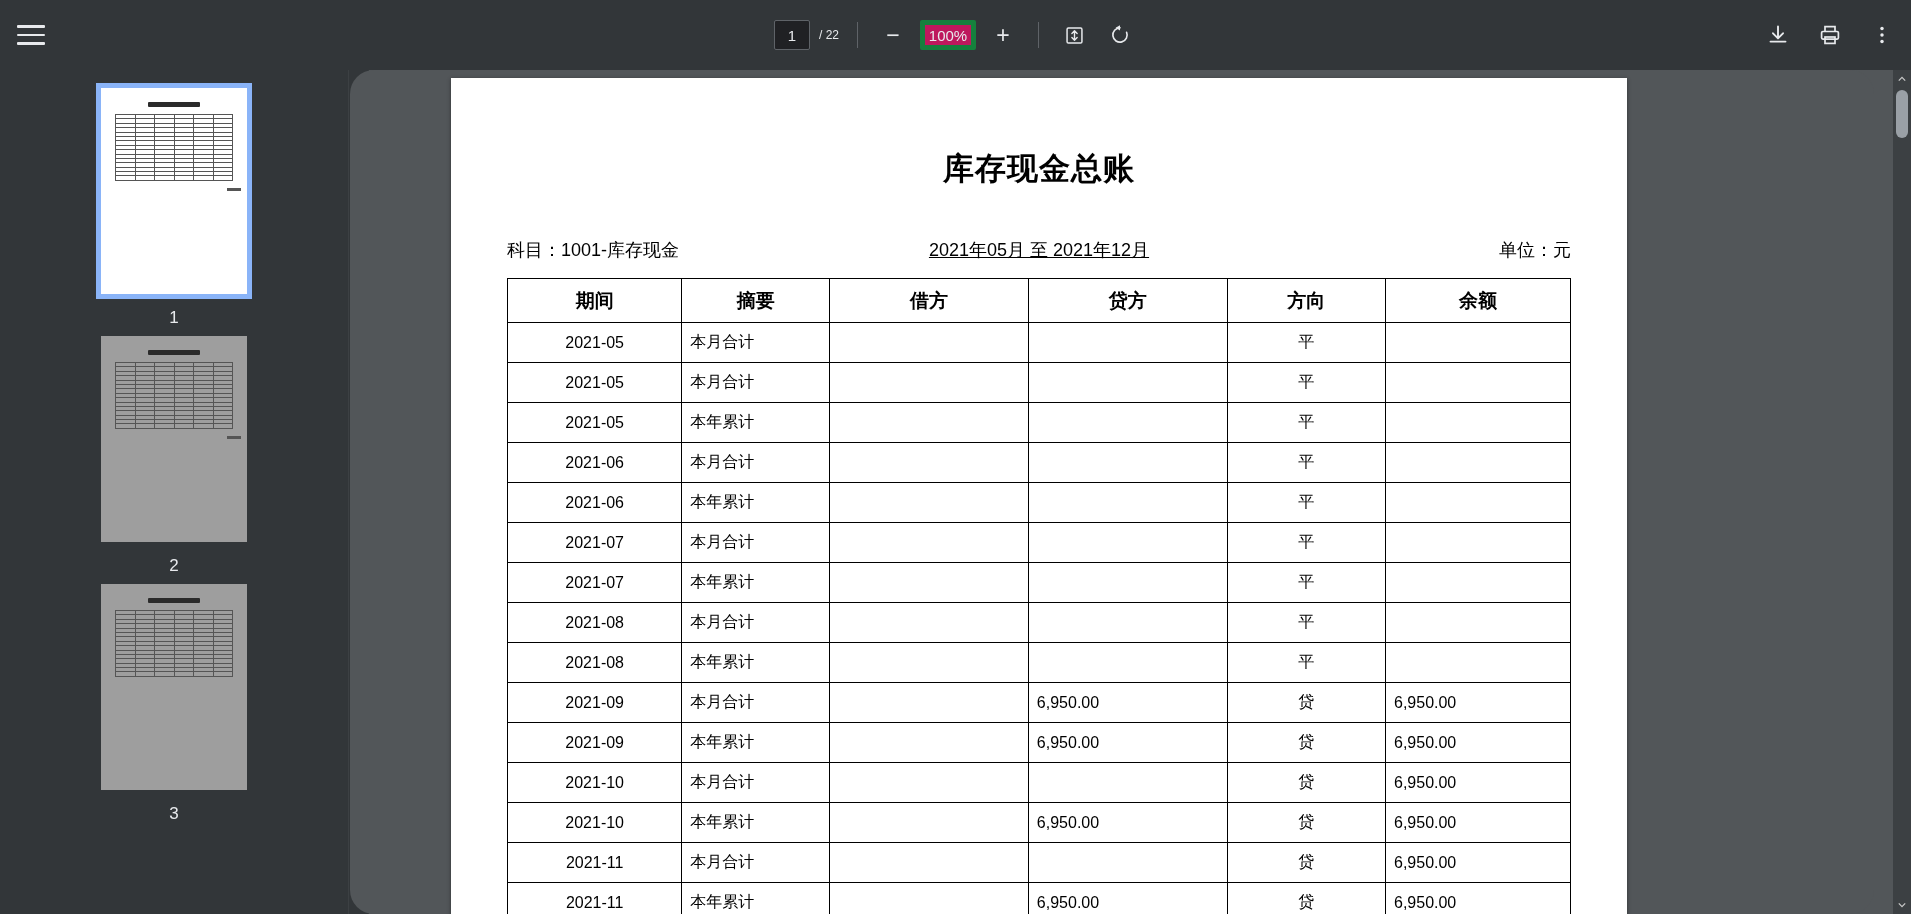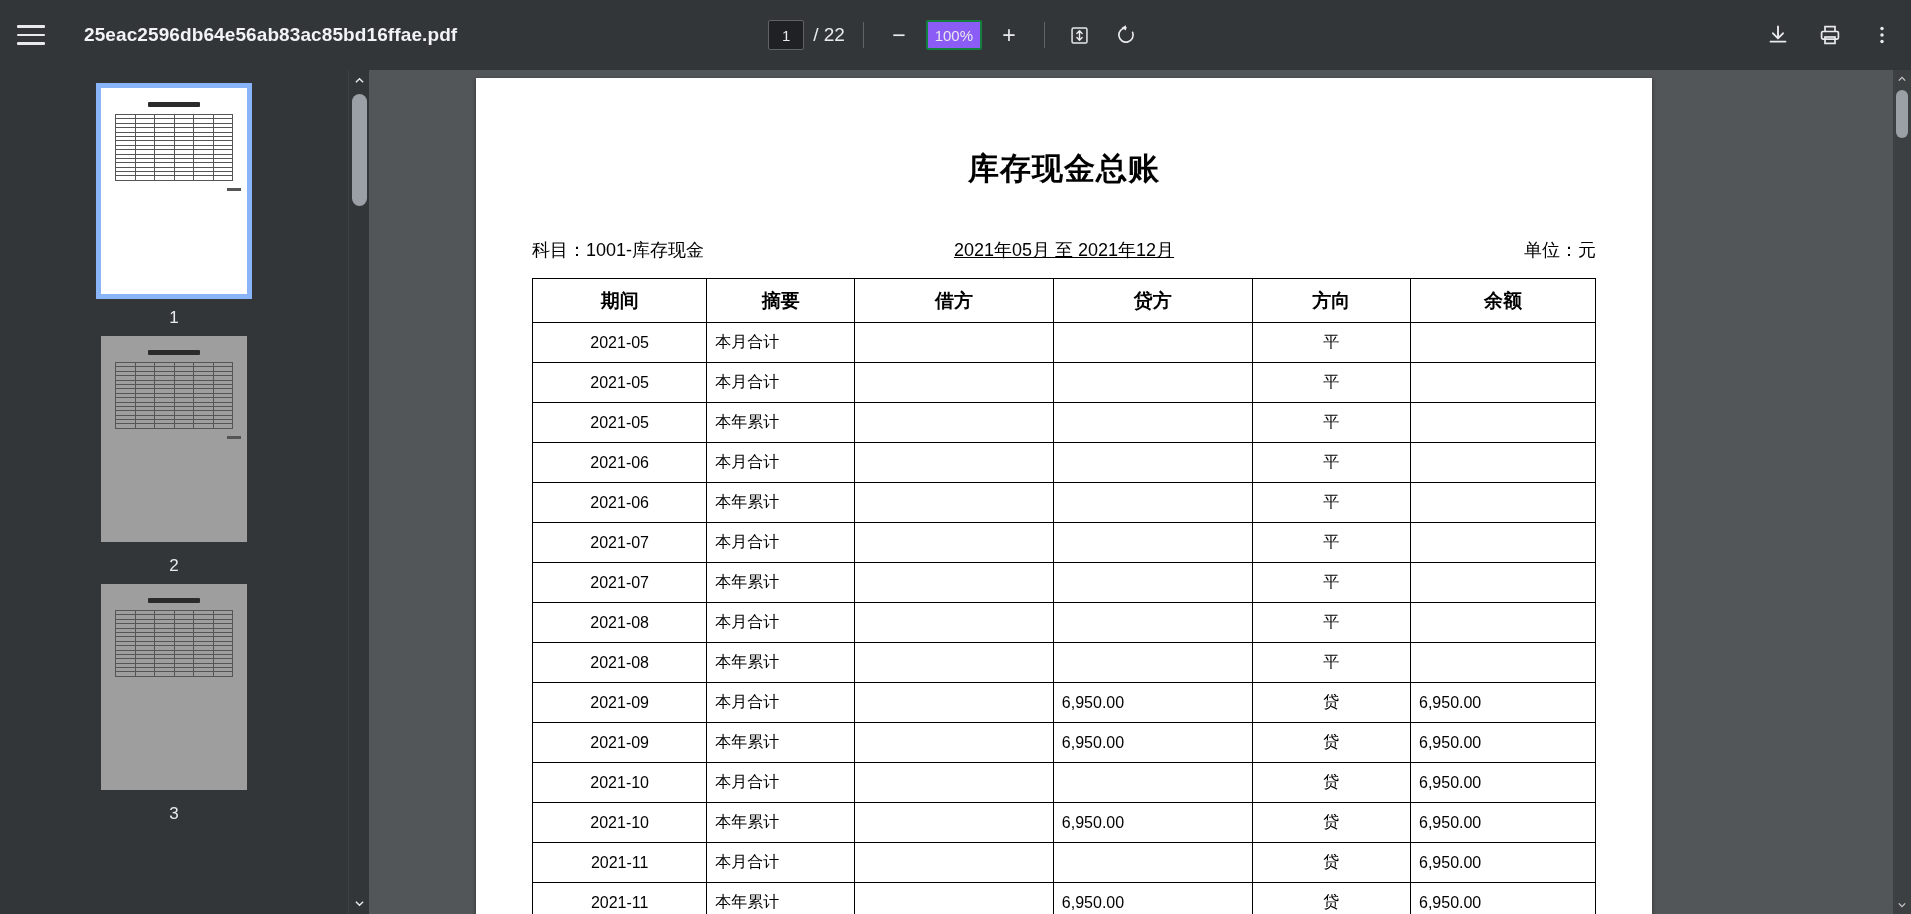--- a/index.html
+++ b/index.html
@@ -41,35 +41,35 @@
   #center-controls > * { pointer-events: auto; }
   #page-num-input {
     width: 36px; height: 30px;
     background: #202124; color: #e8eaed;
     border: 1px solid #5f6368; border-radius: 2px;
     text-align: center; font-size: 15px;
     font-family: "Liberation Sans", sans-serif;
     outline: none;
   }
   #page-count {
-    font-size: 19px; color: #e8eaed; margin-left: 9px;
+    font-size: 12px; color: #e8eaed; margin-left: 9px;
   }
   .tb-divider {
     width: 1px; height: 26px; background: #5f6368;
     margin: 0 18px;
   }
   .circ-btn {
     width: 34px; height: 34px; border-radius: 50%;
     display: flex; align-items: center; justify-content: center;
     cursor: pointer; color: #e8eaed; font-size: 23px; line-height: 1;
     user-select: none;
   }
   #zoom-value {
-    background: #8b5cf6; color: #e8eaed;
-    border: 2px solid #15803d; border-radius: 2px;
+    background: #be185d; color: #e8eaed;
+    border: 5px solid #15803d; border-radius: 2px;
     height: 30px; min-width: 56px;
     display: flex; align-items: center; justify-content: center;
     font-size: 15px; margin: 0 10px;
   }
   #right-controls {
     position: absolute; right: 14px; top: 0; height: 70px;
     display: flex; align-items: center; gap: 22px;
   }
   .icon-btn { width: 30px; height: 30px; display: flex; align-items: center; justify-content: center; cursor: pointer; }
 
@@ -120,21 +120,21 @@
   #sb-arrow-down { bottom: 0; }
   #sb-thumb {
     position: absolute; left: 3px; top: 24px;
     width: 15px; height: 112px;
     background: #9aa0a6; border-radius: 8px;
     cursor: pointer;
   }
 
   
   #viewer {
-    position: absolute; top: 70px; left: 375px;
+    position: absolute; top: 70px; left: 350px;
     width: 1524px; height: 844px;
     background: #525659;
     overflow: hidden;
     border-radius: 24px;
   }
   #page {
     position: absolute; top: 8px; left: 101px;
     width: 1176px; height: 1520px;
     background: #ffffff;
     box-shadow: 0 1px 4px rgba(0,0,0,.4);
@@ -210,21 +210,20 @@
 <div id="toolbar">
 
   <div id="menu-btn">
     <span class="hamburger">
       <span></span>
         <span></span>
         <span></span>
     </span>
   </div>
 
-  <div id="doc-title">25eac2596db64e56ab83ac85bd16ffae.pdf</div>
 
   <div id="center-controls">
     <input id="page-num-input" value="1" style="">
     <span id="page-count">/ 22</span>
 
     <span class="tb-divider"></span>
 
     <span class="circ-btn">−</span>
     <span id="zoom-value">100%</span>
     <span class="circ-btn">+</span>

